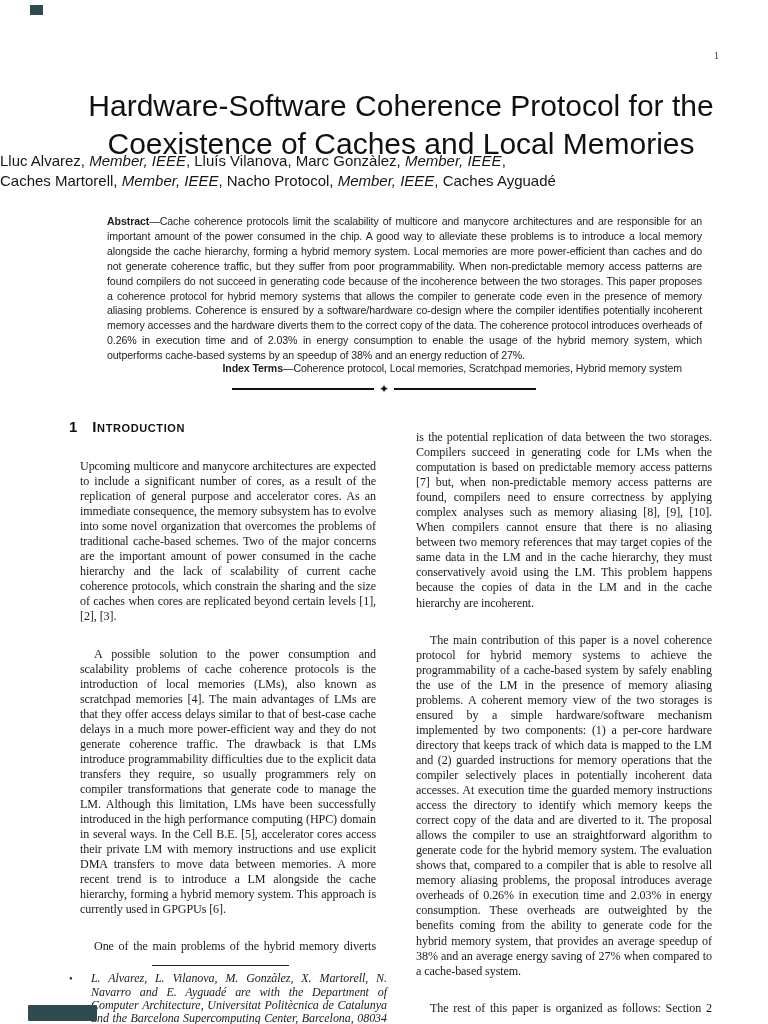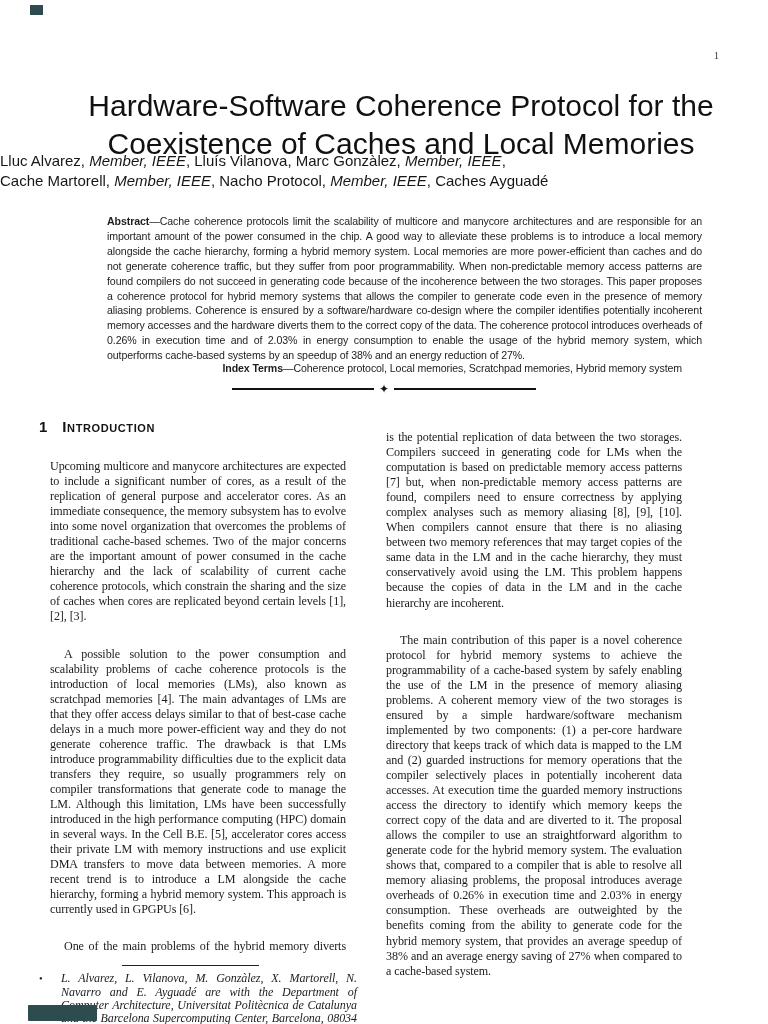--- a/index.html
+++ b/index.html
@@ -38,21 +38,21 @@
   .separator{
     position:absolute;top:384px;left:0;width:100%;
     display:flex;align-items:center;justify-content:center;
   }
   .sep-line{display:inline-block;width:142px;height:1.4px;background:#121212;}
   .sep-diamond{
     display:inline-block;margin:0 5px;font-size:12px;line-height:10px;color:#121212;
     font-family:"DejaVu Sans",sans-serif;
   }
   .columns{
-    position:absolute;top:419px;left:39px;width:654px;height:549px;
+    position:absolute;top:419px;left:69px;width:654px;height:549px;
     display:flex;gap:18px;
   }
   .col{width:318px;display:flex;flex-direction:column;}
   .heading{
     font-family:"Liberation Sans","DejaVu Sans",sans-serif;
     font-weight:700;font-size:15px;line-height:16px;color:#131313;
     margin-bottom:13px;
   }
   .sec-num{margin-right:15px;}
   .sec-title{font-variant:small-caps;letter-spacing:0.6px;}
@@ -80,21 +80,21 @@
 
   <div class="page-num">1</div>
 
   <h1 class="title">
     <span class="tline">Hardware-Software Coherence Protocol for the</span>
     <span class="tline">Coexistence of Caches and Local Memories</span>
   </h1>
 
   <div class="authors">
     <div><span>Lluc Alvarez, </span><i>Member, IEEE</i><span>, Lluís Vilanova, Marc Gonzàlez, </span><i>Member, IEEE</i><span>,</span></div>
-    <div><span>Cache Martorell, </span><i>Member, IEEE</i><span>, Nacho Protocol, </span><i>Member, IEEE</i><span>, Caches Ayguadé</span></div>
+    <div><span>Caches Martorell, </span><i>Member, IEEE</i><span>, Nacho Protocol, </span><i>Member, IEEE</i><span>, Caches Ayguadé</span></div>
   </div>
 
   <div class="abstract abs-block">
     <b>Abstract</b><span>—Cache coherence protocols limit the scalability of multicore and manycore architectures and are responsible for an important amount of the power consumed in the chip. A good way to alleviate these problems is to introduce a local memory alongside the cache hierarchy, forming a hybrid memory system. Local memories are more power-efficient than caches and do not generate coherence traffic, but they suffer from poor programmability. When non-predictable memory access patterns are found compilers do not succeed in generating code because of the incoherence between the two storages. This paper proposes a coherence protocol for hybrid memory systems that allows the compiler to generate code even in the presence of memory aliasing problems. Coherence is ensured by a software/hardware co-design where the compiler identifies potentially incoherent memory accesses and the hardware diverts them to the correct copy of the data. The coherence protocol introduces overheads of 0.26% in execution time and of 2.03% in energy consumption to enable the usage of the hybrid memory system, which outperforms cache-based systems by an speedup of 38% and an energy reduction of 27%.</span>
   </div>
 
   <div class="abstract index-terms">
     <b>Index Terms</b><span>—Coherence protocol, Local memories, Scratchpad memories, Hybrid memory system</span>
   </div>
 
@@ -118,19 +118,20 @@
         <div class="fn-body">
           <span class="fn-bullet">•</span>
           <span class="fn-text">L. Alvarez, L. Vilanova, M. Gonzàlez, X. Martorell, N. Navarro and E. Ayguadé are with the Department of Computer Architecture, Universitat Politècnica de Catalunya and the Barcelona Supercomputing Center, Barcelona, 08034 Spain. E-mail: name.surname@bsc.es</span>
         </div>
       </div>
     </div>
 
     <div class="col">
       <p class="body-par">is the potential replication of data between the two storages. Compilers succeed in generating code for LMs when the computation is based on predictable memory access patterns [7] but, when non-predictable memory access patterns are found, compilers need to ensure correctness by applying complex analyses such as memory aliasing [8], [9], [10]. When compilers cannot ensure that there is no aliasing between two memory references that may target copies of the same data in the LM and in the cache hierarchy, they must conservatively avoid using the LM. This problem happens because the copies of data in the LM and in the cache hierarchy are incoherent.</p>
       <p class="body-par indent">The main contribution of this paper is a novel coherence protocol for hybrid memory systems to achieve the programmability of a cache-based system by safely enabling the use of the LM in the presence of memory aliasing problems. A coherent memory view of the two storages is ensured by a simple hardware/software mechanism implemented by two components: (1) a per-core hardware directory that keeps track of which data is mapped to the LM and (2) guarded instructions for memory operations that the compiler selectively places in potentially incoherent data accesses. At execution time the guarded memory instructions access the directory to identify which memory keeps the correct copy of the data and are diverted to it. The proposal allows the compiler to use an straightforward algorithm to generate code for the hybrid memory system. The evaluation shows that, compared to a compiler that is able to resolve all memory aliasing problems, the proposal introduces average overheads of 0.26% in execution time and 2.03% in energy consumption. These overheads are outweighted by the benefits coming from the ability to generate code for the hybrid memory system, that provides an average speedup of 38% and an average energy saving of 27% when compared to a cache-based system.</p>
+      <p class="body-par indent fj">The rest of this paper is organized as follows: Section 2</p>
     </div>
 
   </div>
 
   <div class="corner-marker bottom"></div>
 
 </div>
 
 </body></html>

